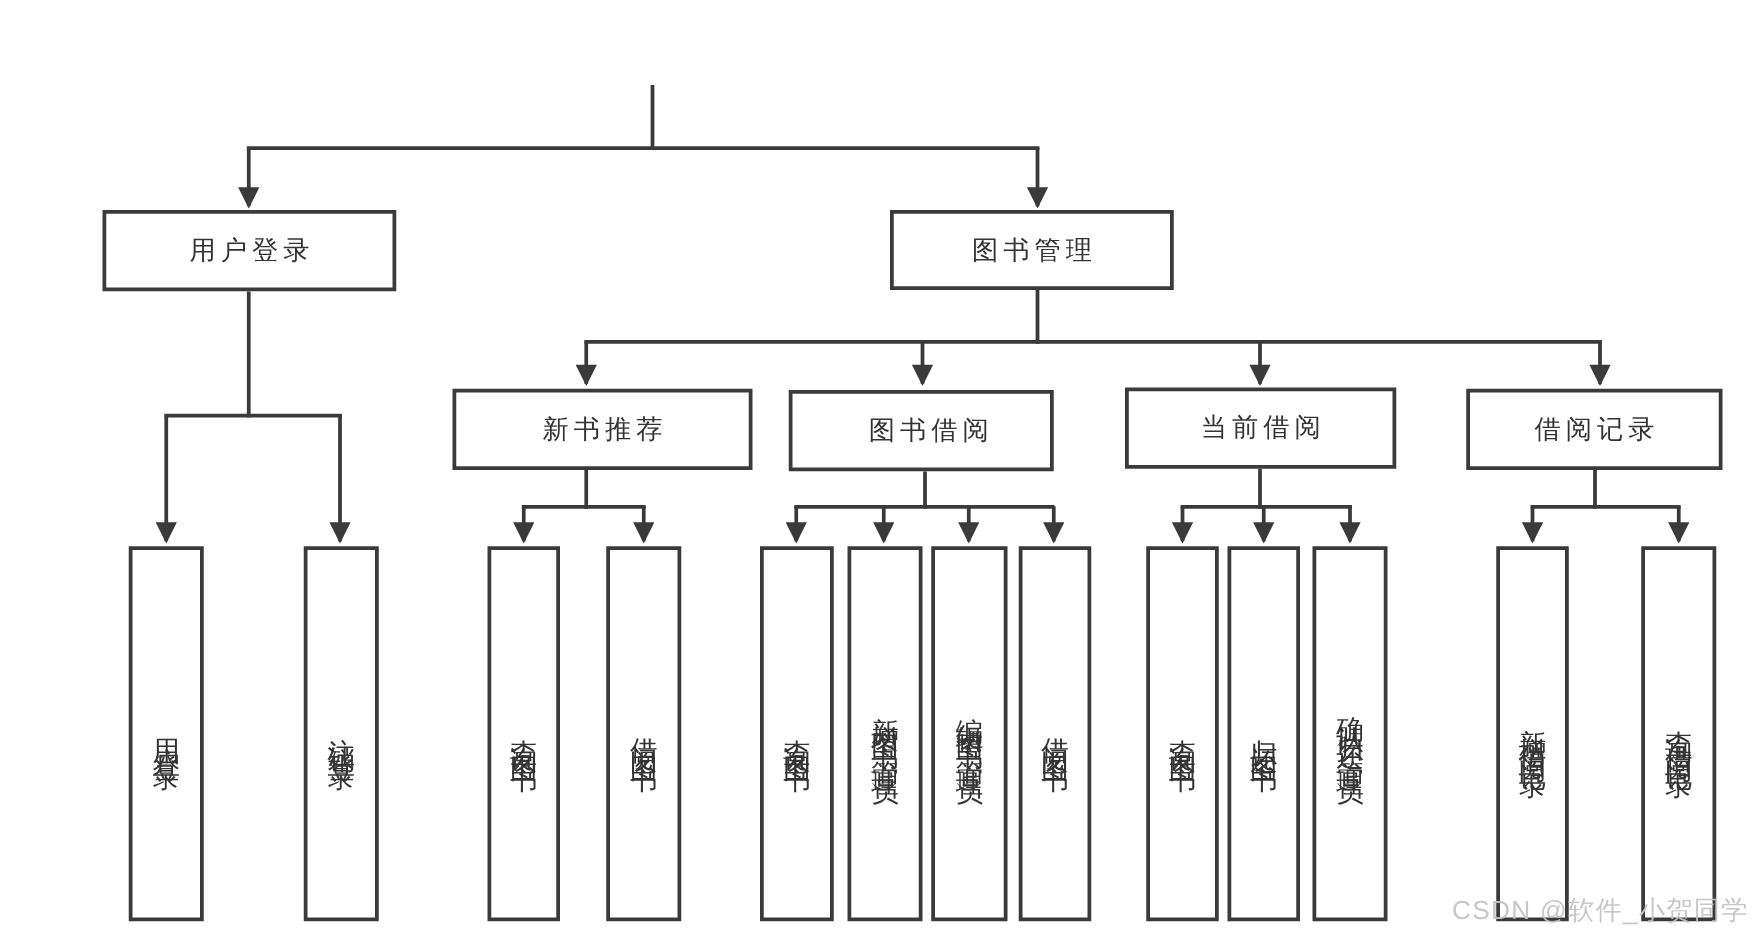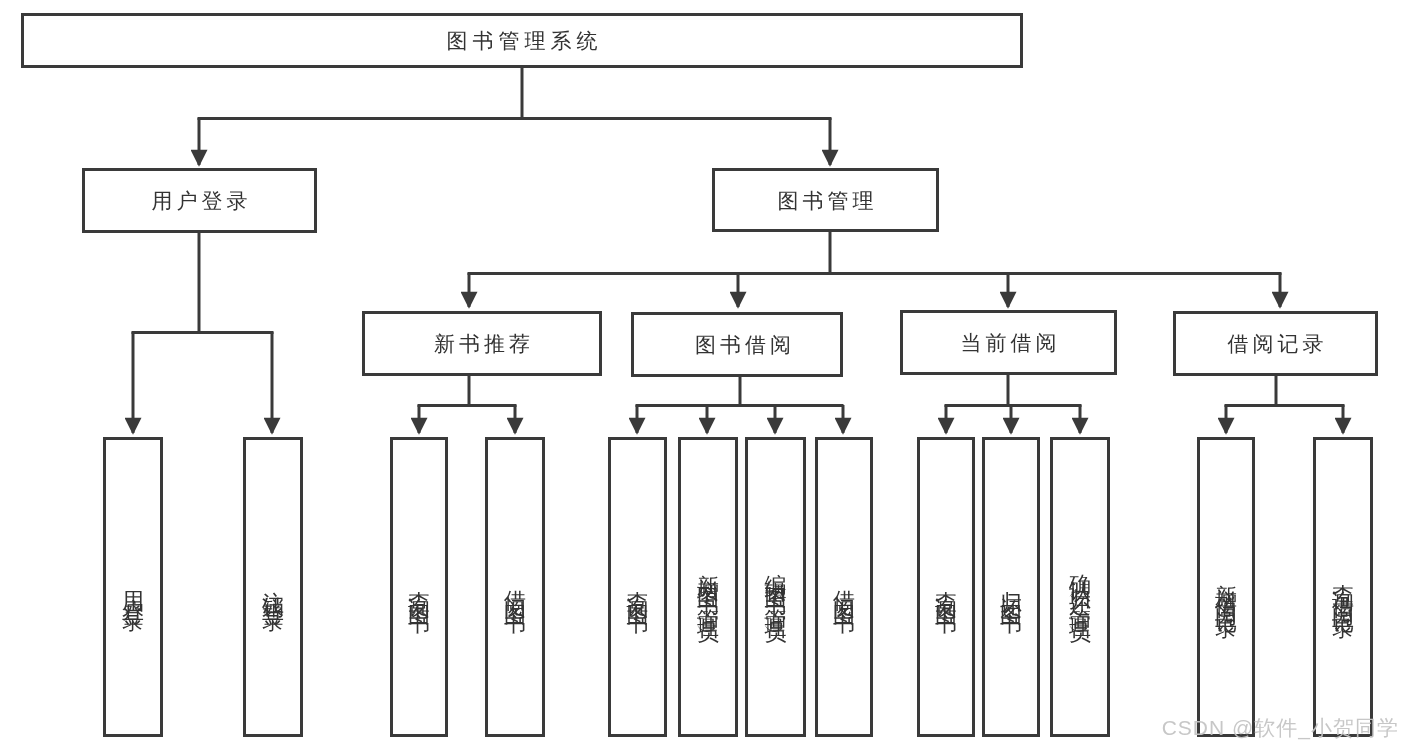--- a/index.html
+++ b/index.html
@@ -102,23 +102,20 @@
       <path d="M1011 405 V433" marker-end="url(#arrow)"></path>
       <path d="M1080 405 V433" marker-end="url(#arrow)"></path>
 
       <path d="M1276 376 V407"></path>
       <path d="M1224.5 405.5 H1344.5"></path>
       <path d="M1226 405 V433" marker-end="url(#arrow)"></path>
       <path d="M1343 405 V433" marker-end="url(#arrow)"></path>
     </g>
   </svg>
 
-  <div class="node root" style="left:21px; top:13px; width:1002px; height:55px;">
-    <span class="hlabel">图书管理系统</span>
-  </div>
 
   <div class="node" style="left:82px; top:168px; width:235px; height:65px;">
     <span class="hlabel">用户登录</span>
   </div>
   <div class="node" style="left:712px; top:168px; width:227px; height:64px;">
     <span class="hlabel">图书管理</span>
   </div>
 
   <div class="node" style="left:362px; top:311px; width:240px; height:65px;">
     <span class="hlabel">新书推荐</span>

